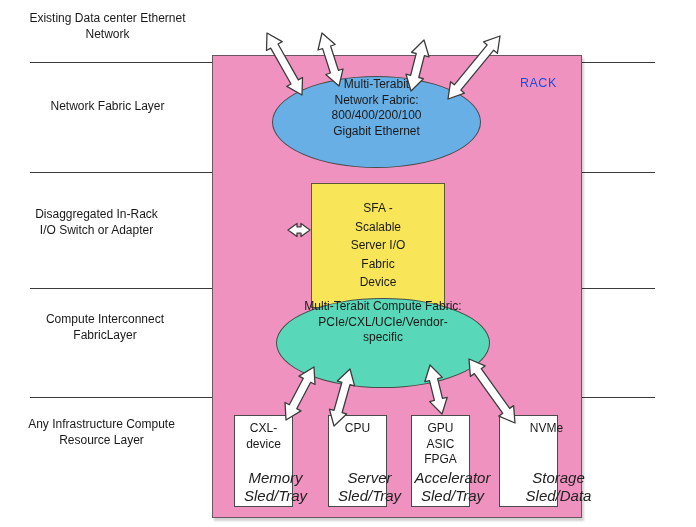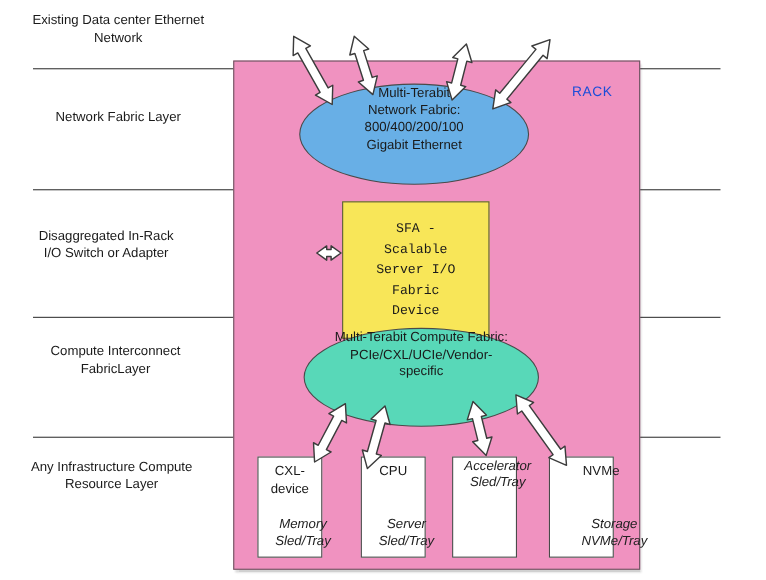--- a/index.html
+++ b/index.html
@@ -42,32 +42,32 @@
     left:276px;top:298px;width:214px;height:90px;
     background:var(--compute-teal,#58d8b8);
   }
   .yellow-box{
     position:absolute;background:var(--device-yellow,#f8e658);
     border:1.3px solid #5a5a3a;box-sizing:border-box;
     display:flex;align-items:center;justify-content:center;
     text-align:center;font-size:12px;line-height:1.3;
   }
   #infra-host{left:239px;top:198px;width:47px;height:68px;}
-  #sfa-box{left:311px;top:183px;width:134px;height:125px;line-height:1.55;font-family:Liberation Mono, monospace;}
+  #sfa-box{left:311px;top:183px;width:134px;height:125px;line-height:1.55;}
   .res-box{
     position:absolute;top:415px;width:59px;height:92px;
     background:#ffffff;border:1.3px solid #4a4a4a;box-sizing:border-box;
     display:flex;flex-direction:column;align-items:center;
     text-align:center;
   }
   .res-name{
     font-size:12px;line-height:1.3;margin-top:5px;height:48px;
   }
   .res-sled{
-    font-size:12px;font-style:italic;line-height:1.25;color:#222;margin-left:24px;
+    font-size:15px;font-style:italic;line-height:1.25;color:#222;margin-left:24px;
   }
   #arrows{position:absolute;left:0;top:0;width:696px;height:527px;pointer-events:none;}
 </style>
 </head>
 <body>
 
 <div id="canvas">
 
   <div class="layer-label pre" style="left:15px;top:11px;width:185px;">Existing Data center Ethernet
 Network</div>
@@ -117,27 +117,30 @@
 device</div>
     <div class="res-sled pre">Memory
 Sled/Tray</div>
   </div>
   <div class="res-box" style="left:328px;">
     <div class="res-name pre">CPU</div>
     <div class="res-sled pre">Server
 Sled/Tray</div>
   </div>
   <div class="res-box" style="left:411px;">
+    <div class="res-name pre">GPU
+ASIC
+FPGA</div>
     <div class="res-sled pre">Accelerator
 Sled/Tray</div>
   </div>
   <div class="res-box" style="left:499px;padding-left:36px;">
     <div class="res-name pre">NVMe</div>
     <div class="res-sled pre">Storage
-NVMe/Tray</div>
+Sled/Data</div>
   </div>
 
   <svg id="arrows" viewBox="0 0 696 527" xmlns="http://www.w3.org/2000/svg">
       <path d="M267.0,33.0L266.5,50.5L270.7,48.1L291.0,84.0L286.8,86.4L302.0,95.0L302.5,77.5L298.3,79.9L278.0,44.0L282.2,41.6Z" fill="#ffffff" stroke="#3c3c3c" stroke-width="1.3" stroke-linejoin="round"></path>
       <path d="M322.0,33.0L318.0,50.0L322.6,48.6L330.4,73.0L325.8,74.5L339.0,86.0L343.0,69.0L338.4,70.4L330.6,46.0L335.2,44.5Z" fill="#ffffff" stroke="#3c3c3c" stroke-width="1.3" stroke-linejoin="round"></path>
       <path d="M424.0,40.0L411.6,52.3L416.2,53.5L410.6,75.4L406.0,74.2L411.0,91.0L423.4,78.7L418.8,77.5L424.4,55.6L429.0,56.8Z" fill="#ffffff" stroke="#3c3c3c" stroke-width="1.3" stroke-linejoin="round"></path>
       <path d="M500.0,36.0L483.5,41.8L487.2,44.9L454.3,84.8L450.6,81.7L448.0,99.0L464.5,93.2L460.8,90.1L493.7,50.2L497.4,53.3Z" fill="#ffffff" stroke="#3c3c3c" stroke-width="1.3" stroke-linejoin="round"></path>
       <path d="M288.0,230.0L297.0,236.5L297.0,233.2L301.0,233.2L301.0,236.5L310.0,230.0L301.0,223.5L301.0,226.8L297.0,226.8L297.0,223.5Z" fill="#ffffff" stroke="#3c3c3c" stroke-width="1.3" stroke-linejoin="round"></path>
       <path d="M314.0,367.0L299.0,376.1L303.3,378.3L289.3,404.8L285.0,402.5L286.0,420.0L301.0,410.9L296.7,408.7L310.7,382.2L315.0,384.5Z" fill="#ffffff" stroke="#3c3c3c" stroke-width="1.3" stroke-linejoin="round"></path>
       <path d="M350.0,369.0L337.3,381.0L341.9,382.3L334.0,410.4L329.4,409.1L334.0,426.0L346.7,414.0L342.1,412.7L350.0,384.6L354.6,385.9Z" fill="#ffffff" stroke="#3c3c3c" stroke-width="1.3" stroke-linejoin="round"></path>

